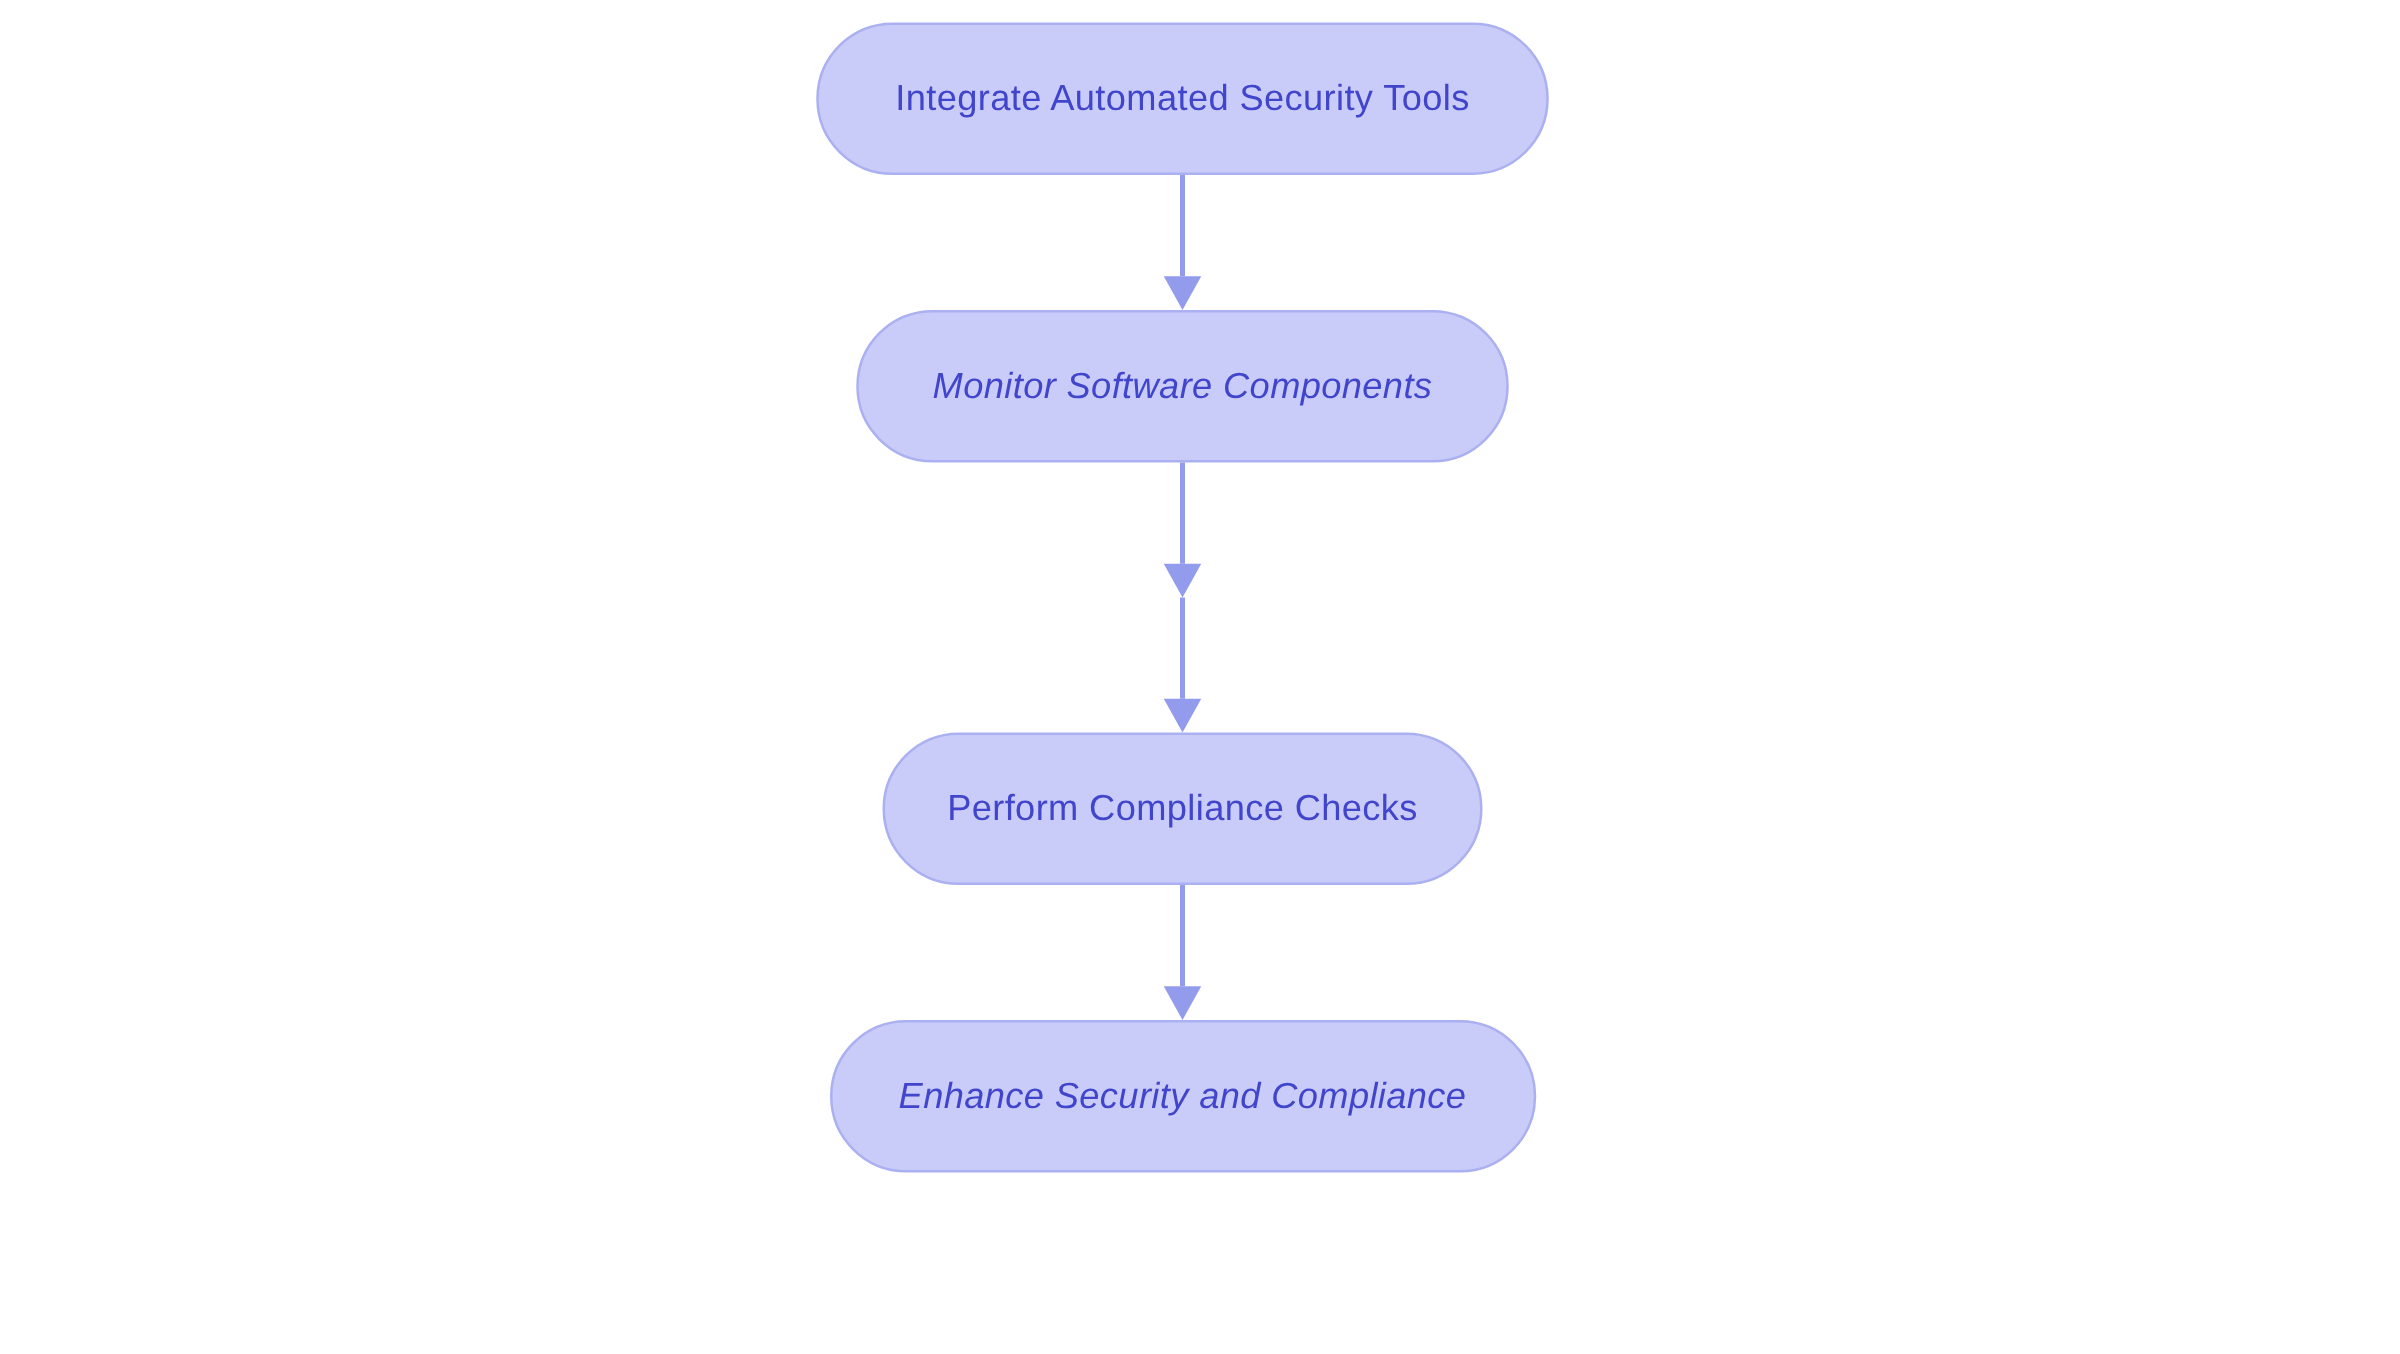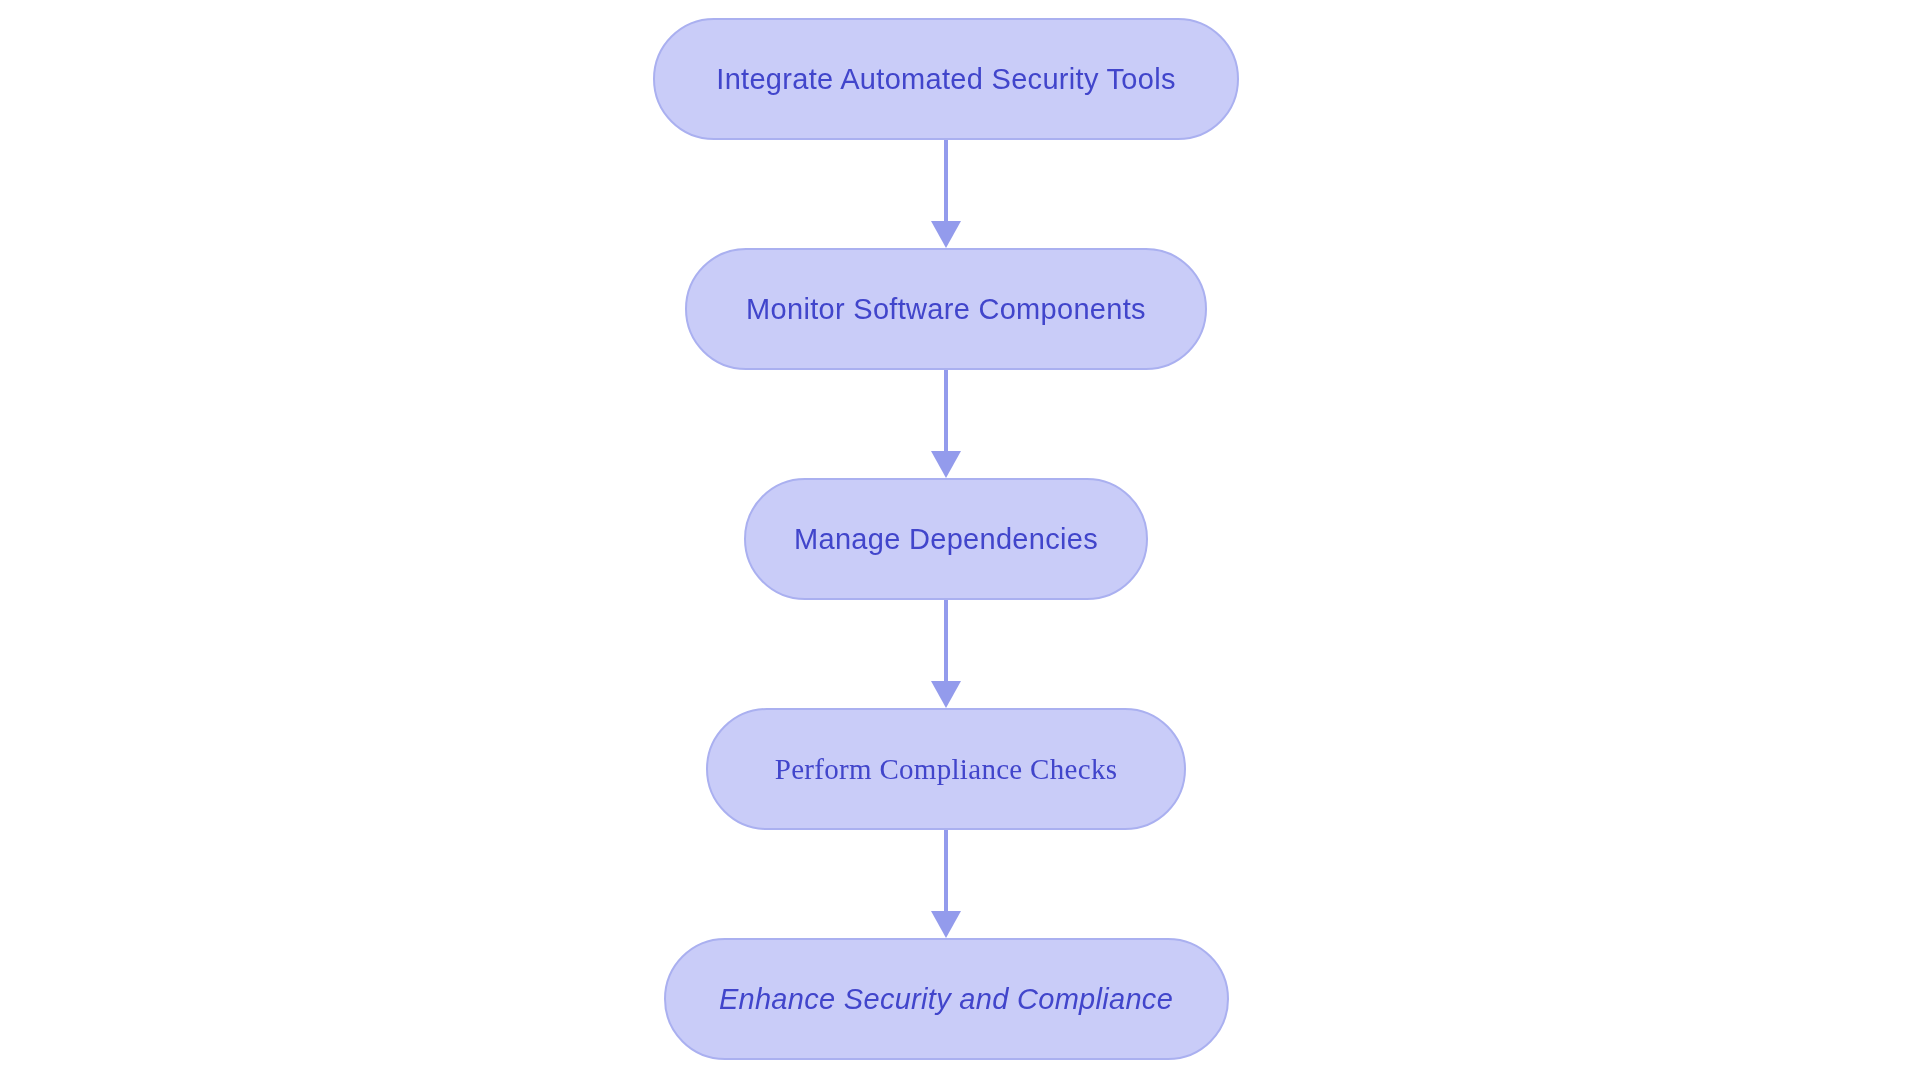--- a/index.html
+++ b/index.html
@@ -39,23 +39,23 @@
     flex: none;
   }
   .node-label {
     color: var(--node-text);
     font-size: 29px;
     font-weight: 500;
     letter-spacing: 0.3px;
     white-space: nowrap;
   }
   .node-1 { min-width: 586px; }
-  .node-2 { min-width: 522px; }
+  .node-2 { min-width: 522px; font-style: italic; }
   .node-3 { min-width: 403px; }
-  .node-4 { min-width: 480px; font-family: Liberation Serif, serif; }
+  .node-4 { min-width: 480px; }
   .node-5 { min-width: 565px; font-style: italic; }
   .arrow {
     height: 108px;
     width: 30px;
     display: flex;
     flex-direction: column;
     align-items: center;
     flex: none;
   }
   .arrow-line {
@@ -88,23 +88,20 @@
 
   <div class="node node-2">
     <span class="node-label">Monitor Software Components</span>
   </div>
 
   <div class="arrow">
     <div class="arrow-line"></div>
     <div class="arrow-head"></div>
   </div>
 
-  <div class="node node-3">
-    <span class="node-label">Manage Dependencies</span>
-  </div>
 
   <div class="arrow">
     <div class="arrow-line"></div>
     <div class="arrow-head"></div>
   </div>
 
   <div class="node node-4">
     <span class="node-label">Perform Compliance Checks</span>
   </div>
 

